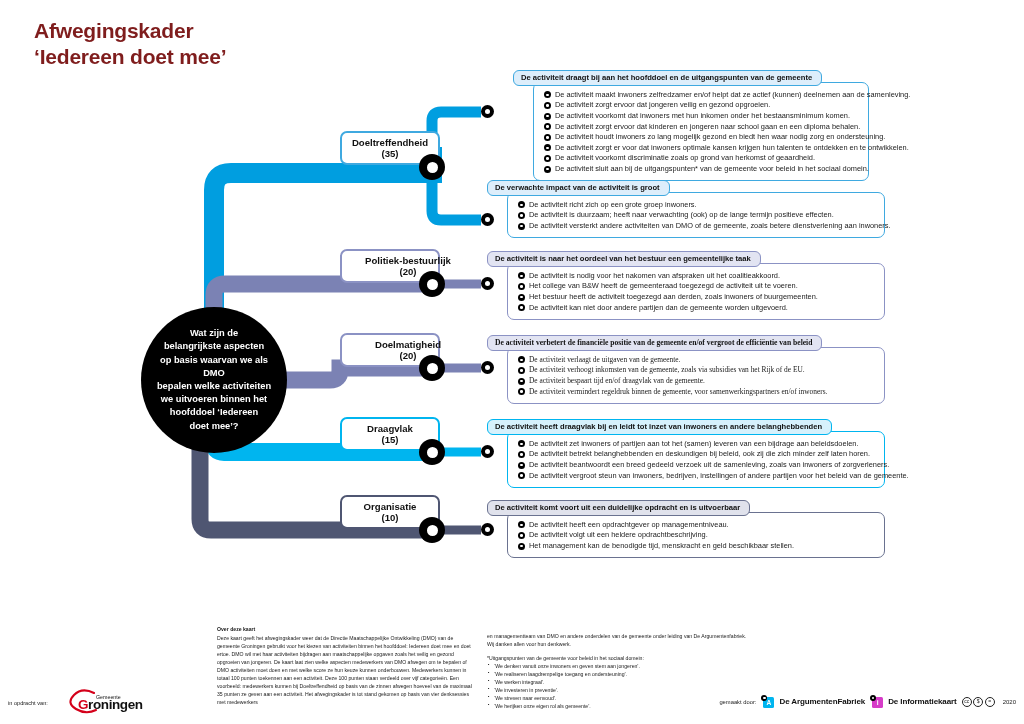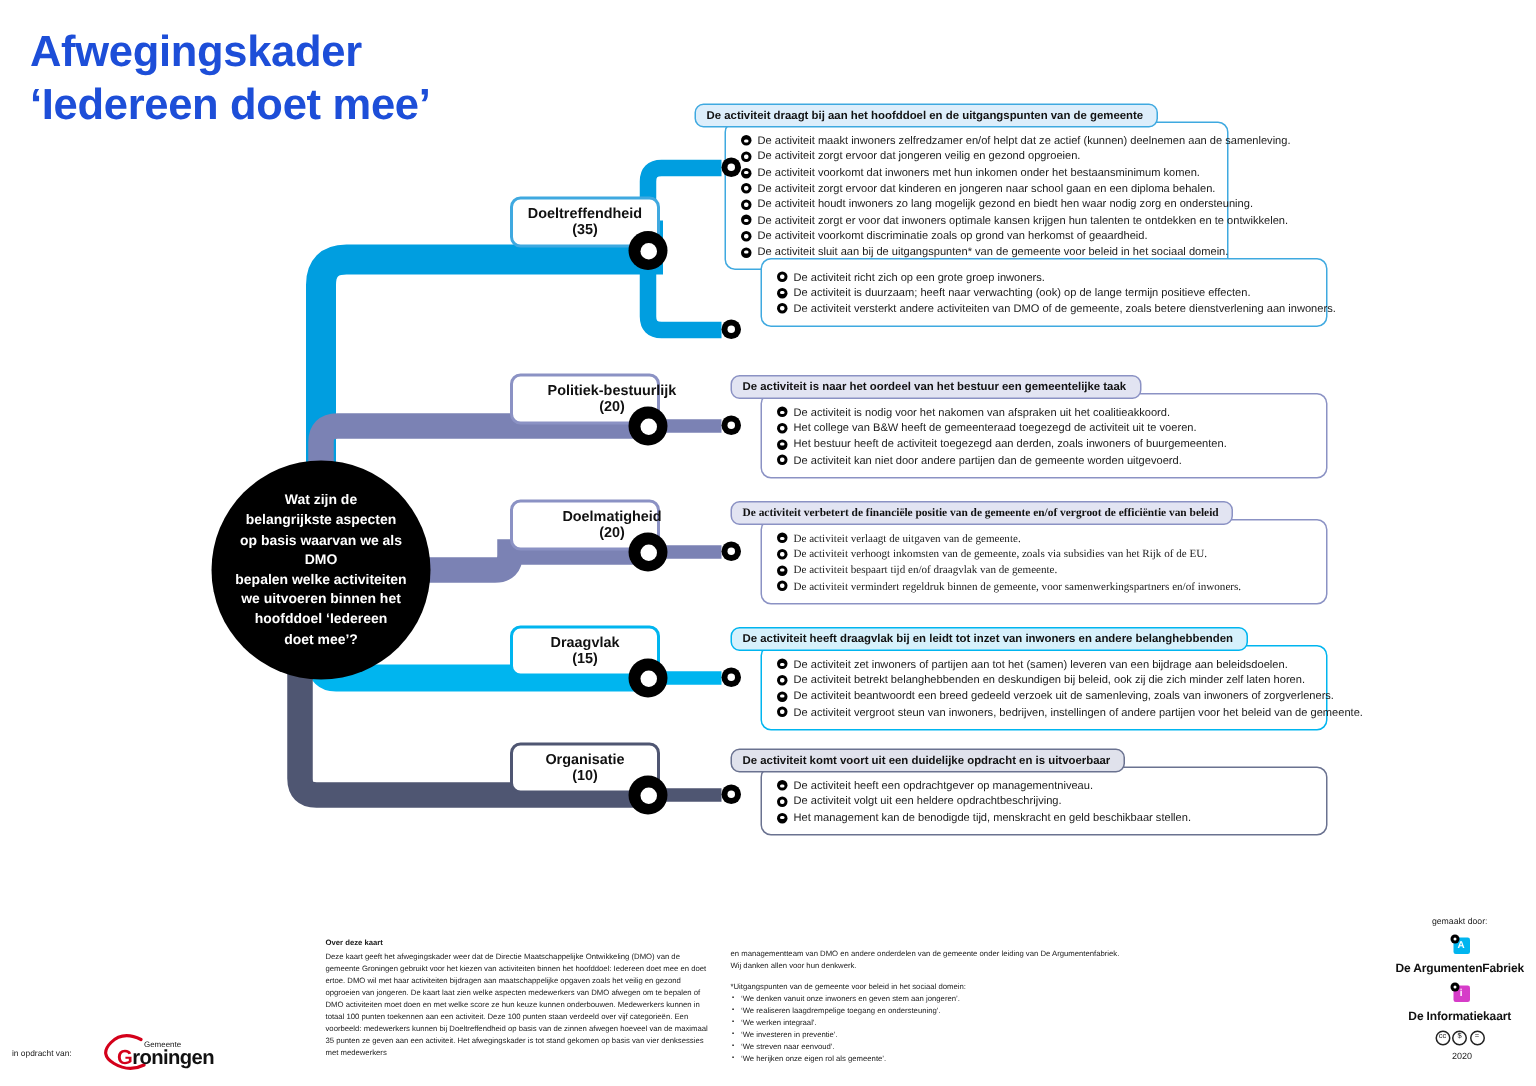--- a/index.html
+++ b/index.html
@@ -18,27 +18,27 @@
   #canvas {
     position: absolute;
     inset: 0;
     width: 1024px;
     height: 724px;
   }
 
   
   .title {
     position: absolute;
-    left: 20px;
+    left: 34px;
     top: 18px;
-    font-size: 29px;
+    font-size: 21px;
     font-weight: bold;
     line-height: 1.22;
     letter-spacing: -0.2px;
-    color: #1d4ed8;
+    color: #7f1d1d;
     white-space: pre-line;
   }
 
   
   .wires {
     position: absolute;
     left: 0; top: 0;
     width: 1024px; height: 724px;
     pointer-events: none;
   }
@@ -259,21 +259,20 @@
 
   .credits {
     position: absolute;
     right: 8px;
     bottom: 16px;
     display: flex;
     align-items: center;
     gap: 5px;
     font-size: 5.8px;
     color: #222;
-    flex-direction: column;
   }
   .credit-name {
     font-size: 8px;
     font-weight: bold;
     color: #111;
     letter-spacing: -0.1px;
   }
   .mark {
     width: 13px; height: 13px;
     position: relative;
@@ -384,21 +383,21 @@
   <div class="ring" style="left:419px; top:439px;"></div>
   <div class="ring" style="left:419px; top:517px;"></div>
 
   <div class="ring small" style="left:481px; top:105px;"></div>
   <div class="ring small" style="left:481px; top:213px;"></div>
   <div class="ring small" style="left:481px; top:277px;"></div>
   <div class="ring small" style="left:481px; top:361px;"></div>
   <div class="ring small" style="left:481px; top:445px;"></div>
   <div class="ring small" style="left:481px; top:523px;"></div>
 
-  <div class="panel" style="left:463px; top:66px; width:356px;">
+  <div class="panel" style="left:513px; top:66px; width:356px;">
     <div class="panel-head">De activiteit draagt bij aan het hoofddoel en de uitgangspunten van de gemeente</div>
     <div class="panel-body">
       <div class="bullet-row">
           <span class="bdot"></span>
           <span>De activiteit maakt inwoners zelfredzamer en/of helpt dat ze actief (kunnen) deelnemen aan de samenleving.</span>
         </div>
       <div class="bullet-row">
           <span class="bdot"></span>
           <span>De activiteit zorgt ervoor dat jongeren veilig en gezond opgroeien.</span>
         </div>
@@ -423,20 +422,21 @@
           <span>De activiteit voorkomt discriminatie zoals op grond van herkomst of geaardheid.</span>
         </div>
       <div class="bullet-row">
           <span class="bdot"></span>
           <span>De activiteit sluit aan bij de uitgangspunten* van de gemeente voor beleid in het sociaal domein.</span>
         </div>
     </div>
   </div>
 
   <div class="panel" style="left:487px; top:176px; width:398px;">
+    <div class="panel-head">De verwachte impact van de activiteit is groot</div>
     <div class="panel-body">
       <div class="bullet-row">
           <span class="bdot"></span>
           <span>De activiteit richt zich op een grote groep inwoners.</span>
         </div>
       <div class="bullet-row">
           <span class="bdot"></span>
           <span>De activiteit is duurzaam; heeft naar verwachting (ook) op de lange termijn positieve effecten.</span>
         </div>
       <div class="bullet-row">

